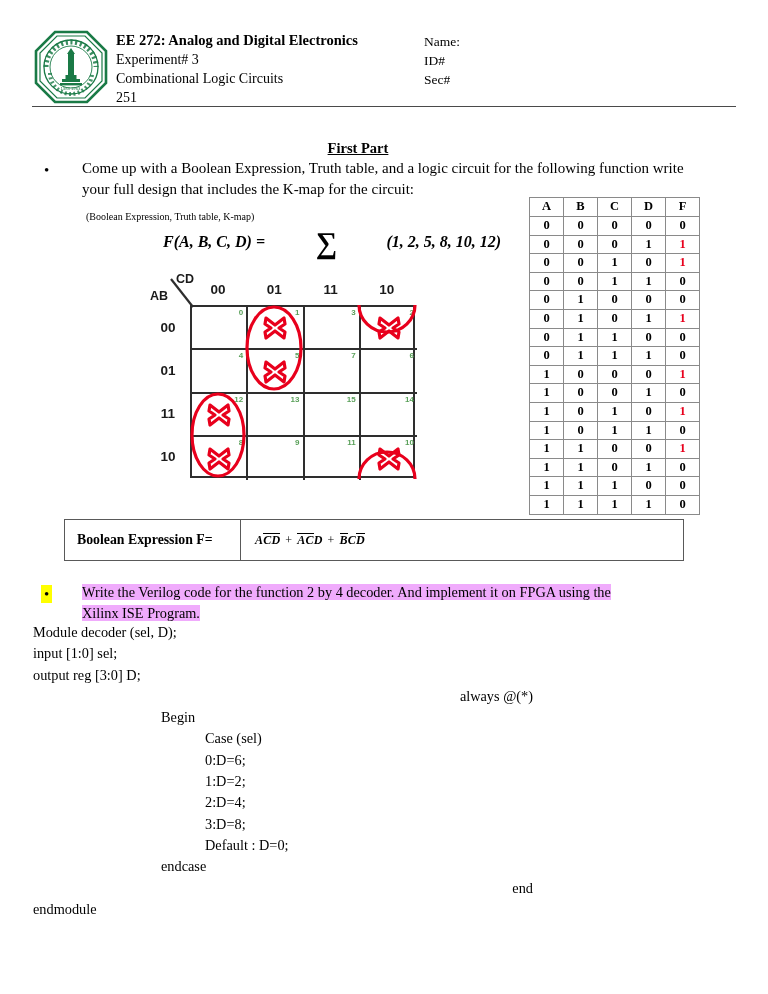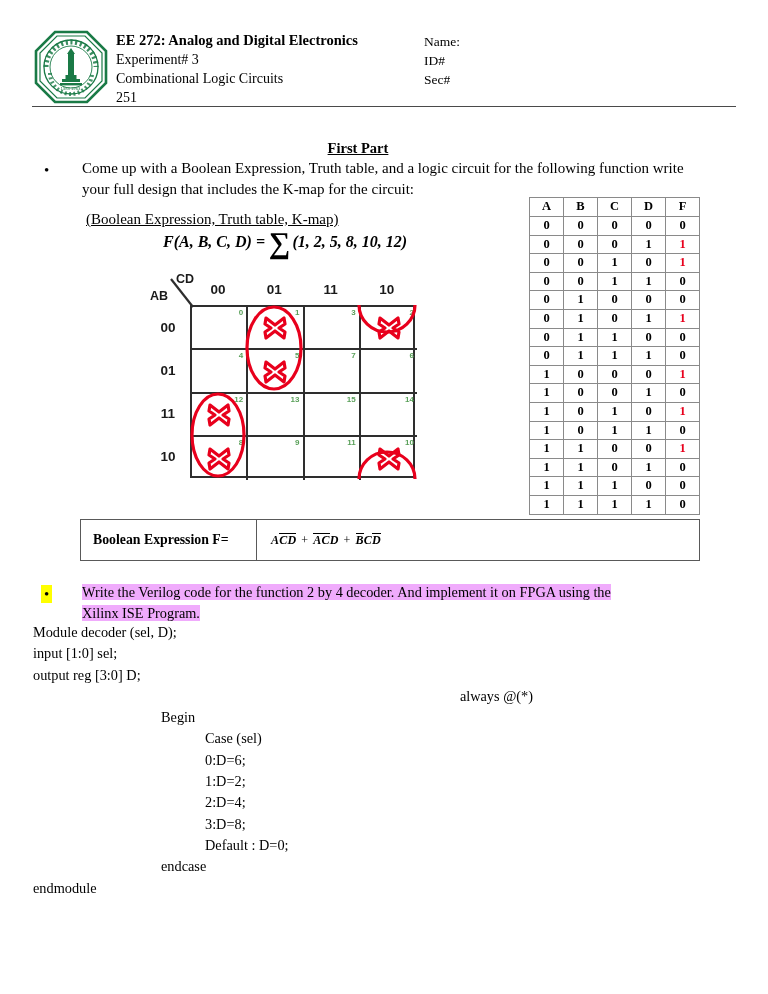--- a/index.html
+++ b/index.html
@@ -100,36 +100,36 @@
   #bullet1 .b-text {
     margin-left: 38px;
     font-size: 15px;
     line-height: 21px;
   }
 
   #paren-note {
     position: absolute;
     left: 86px;
     top: 211px;
-    font-size: 15px;
-    text-decoration: underline;
+    font-size: 10px;
   }
 
   
   #func-eq {
     position: absolute;
     left: 163px;
     top: 232px;
     font-family: "Liberation Serif", serif;
     font-style: italic;
     font-weight: bold;
     font-size: 16px;
     white-space: nowrap;
     display: flex;
     align-items: center;
+    gap: 47px;
   }
   #func-eq .sigma {
     font-style: normal;
     font-size: 30px;
     line-height: 20px;
     position: relative;
     top: 1px;
     margin: 0 1px 0 4px;
   }
   #func-eq .minterms { margin-left: 1px; }
@@ -257,21 +257,20 @@
   #bool-box {
     position: absolute;
     left: 64px;
     top: 519px;
     width: 620px;
     height: 42px;
     border: 1.3px solid #595959;
     box-sizing: border-box;
     display: flex;
     align-items: center;
-    margin-left: 16px;
   }
   #bool-label {
     width: 176px;
     height: 100%;
     box-sizing: border-box;
     border-right: 1.3px solid #595959;
     display: flex;
     align-items: center;
     padding-left: 12px;
     font-size: 13.8px;
@@ -626,14 +625,15 @@
   <div class="code-line ind0">output reg [3:0] D;</div>
   <div class="code-line ind1">always @(*)</div>
   <div class="code-line ind2">Begin</div>
   <div class="code-line ind3">Case (sel)</div>
   <div class="code-line ind3">0:D=6;</div>
   <div class="code-line ind3">1:D=2;</div>
   <div class="code-line ind3">2:D=4;</div>
   <div class="code-line ind3">3:D=8;</div>
   <div class="code-line ind3">Default : D=0;</div>
   <div class="code-line ind2">endcase</div>
+  <div class="code-line ind1">end</div>
   <div class="code-line ind0">endmodule</div>
 </div>
 
 </body></html>

